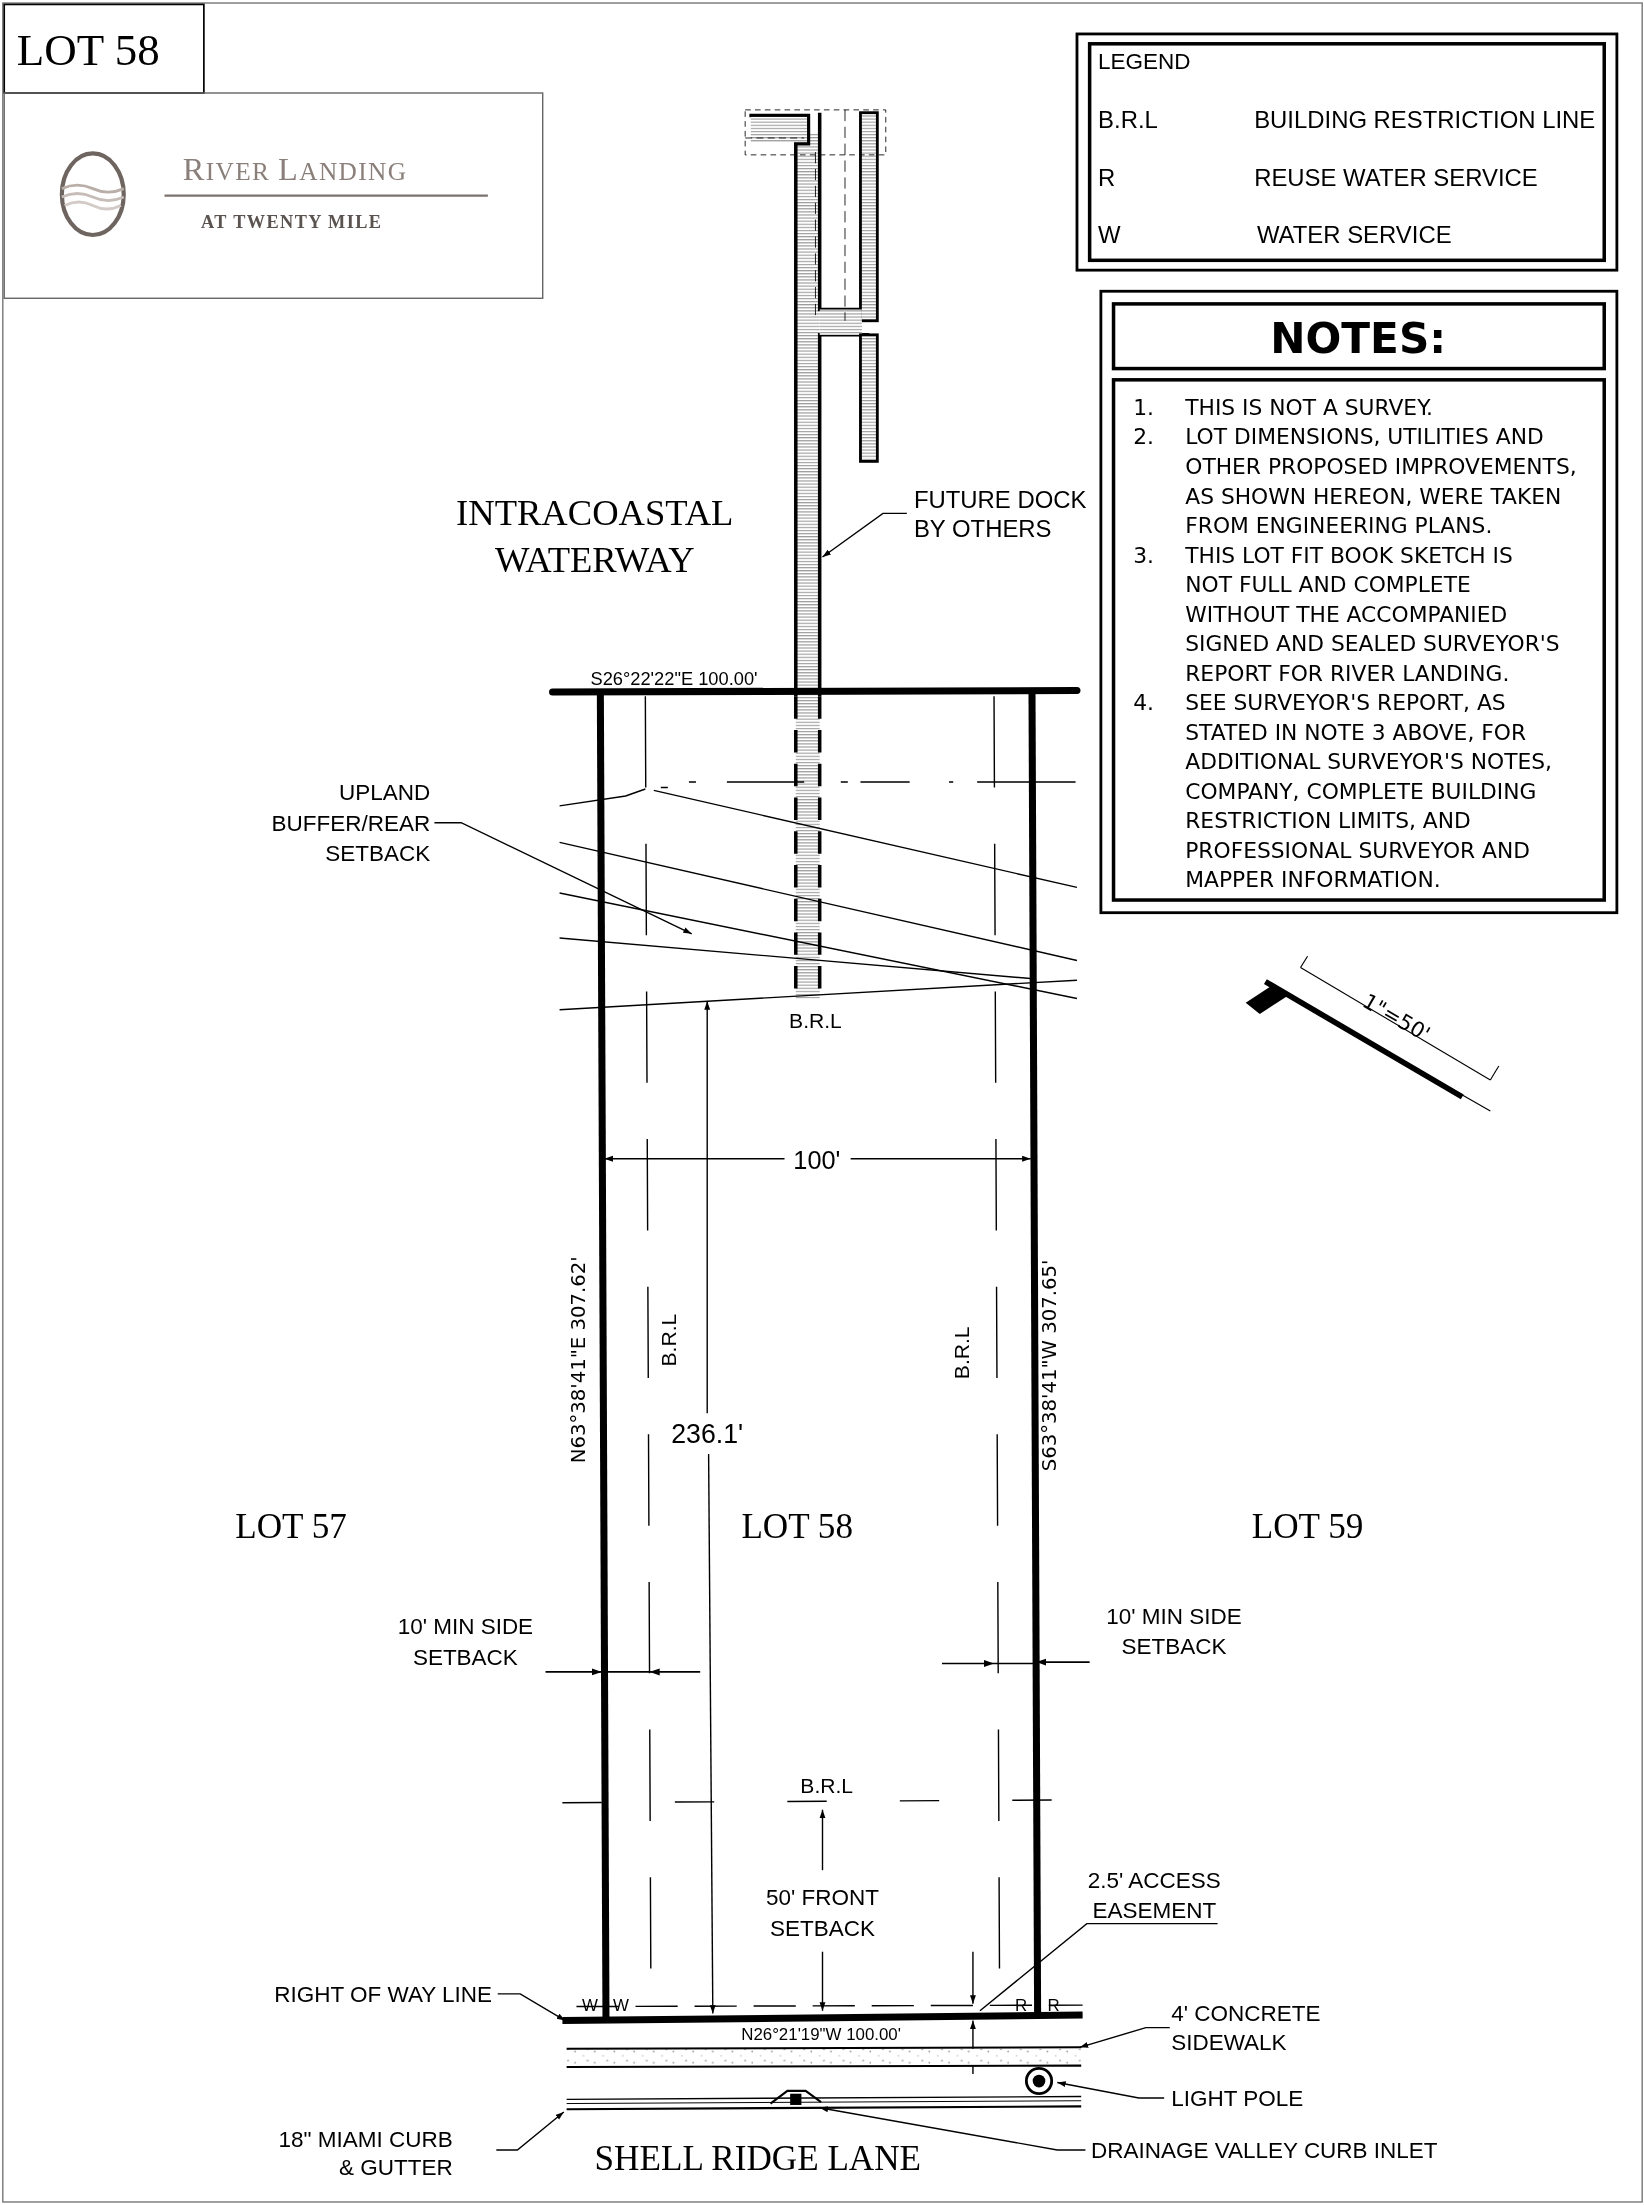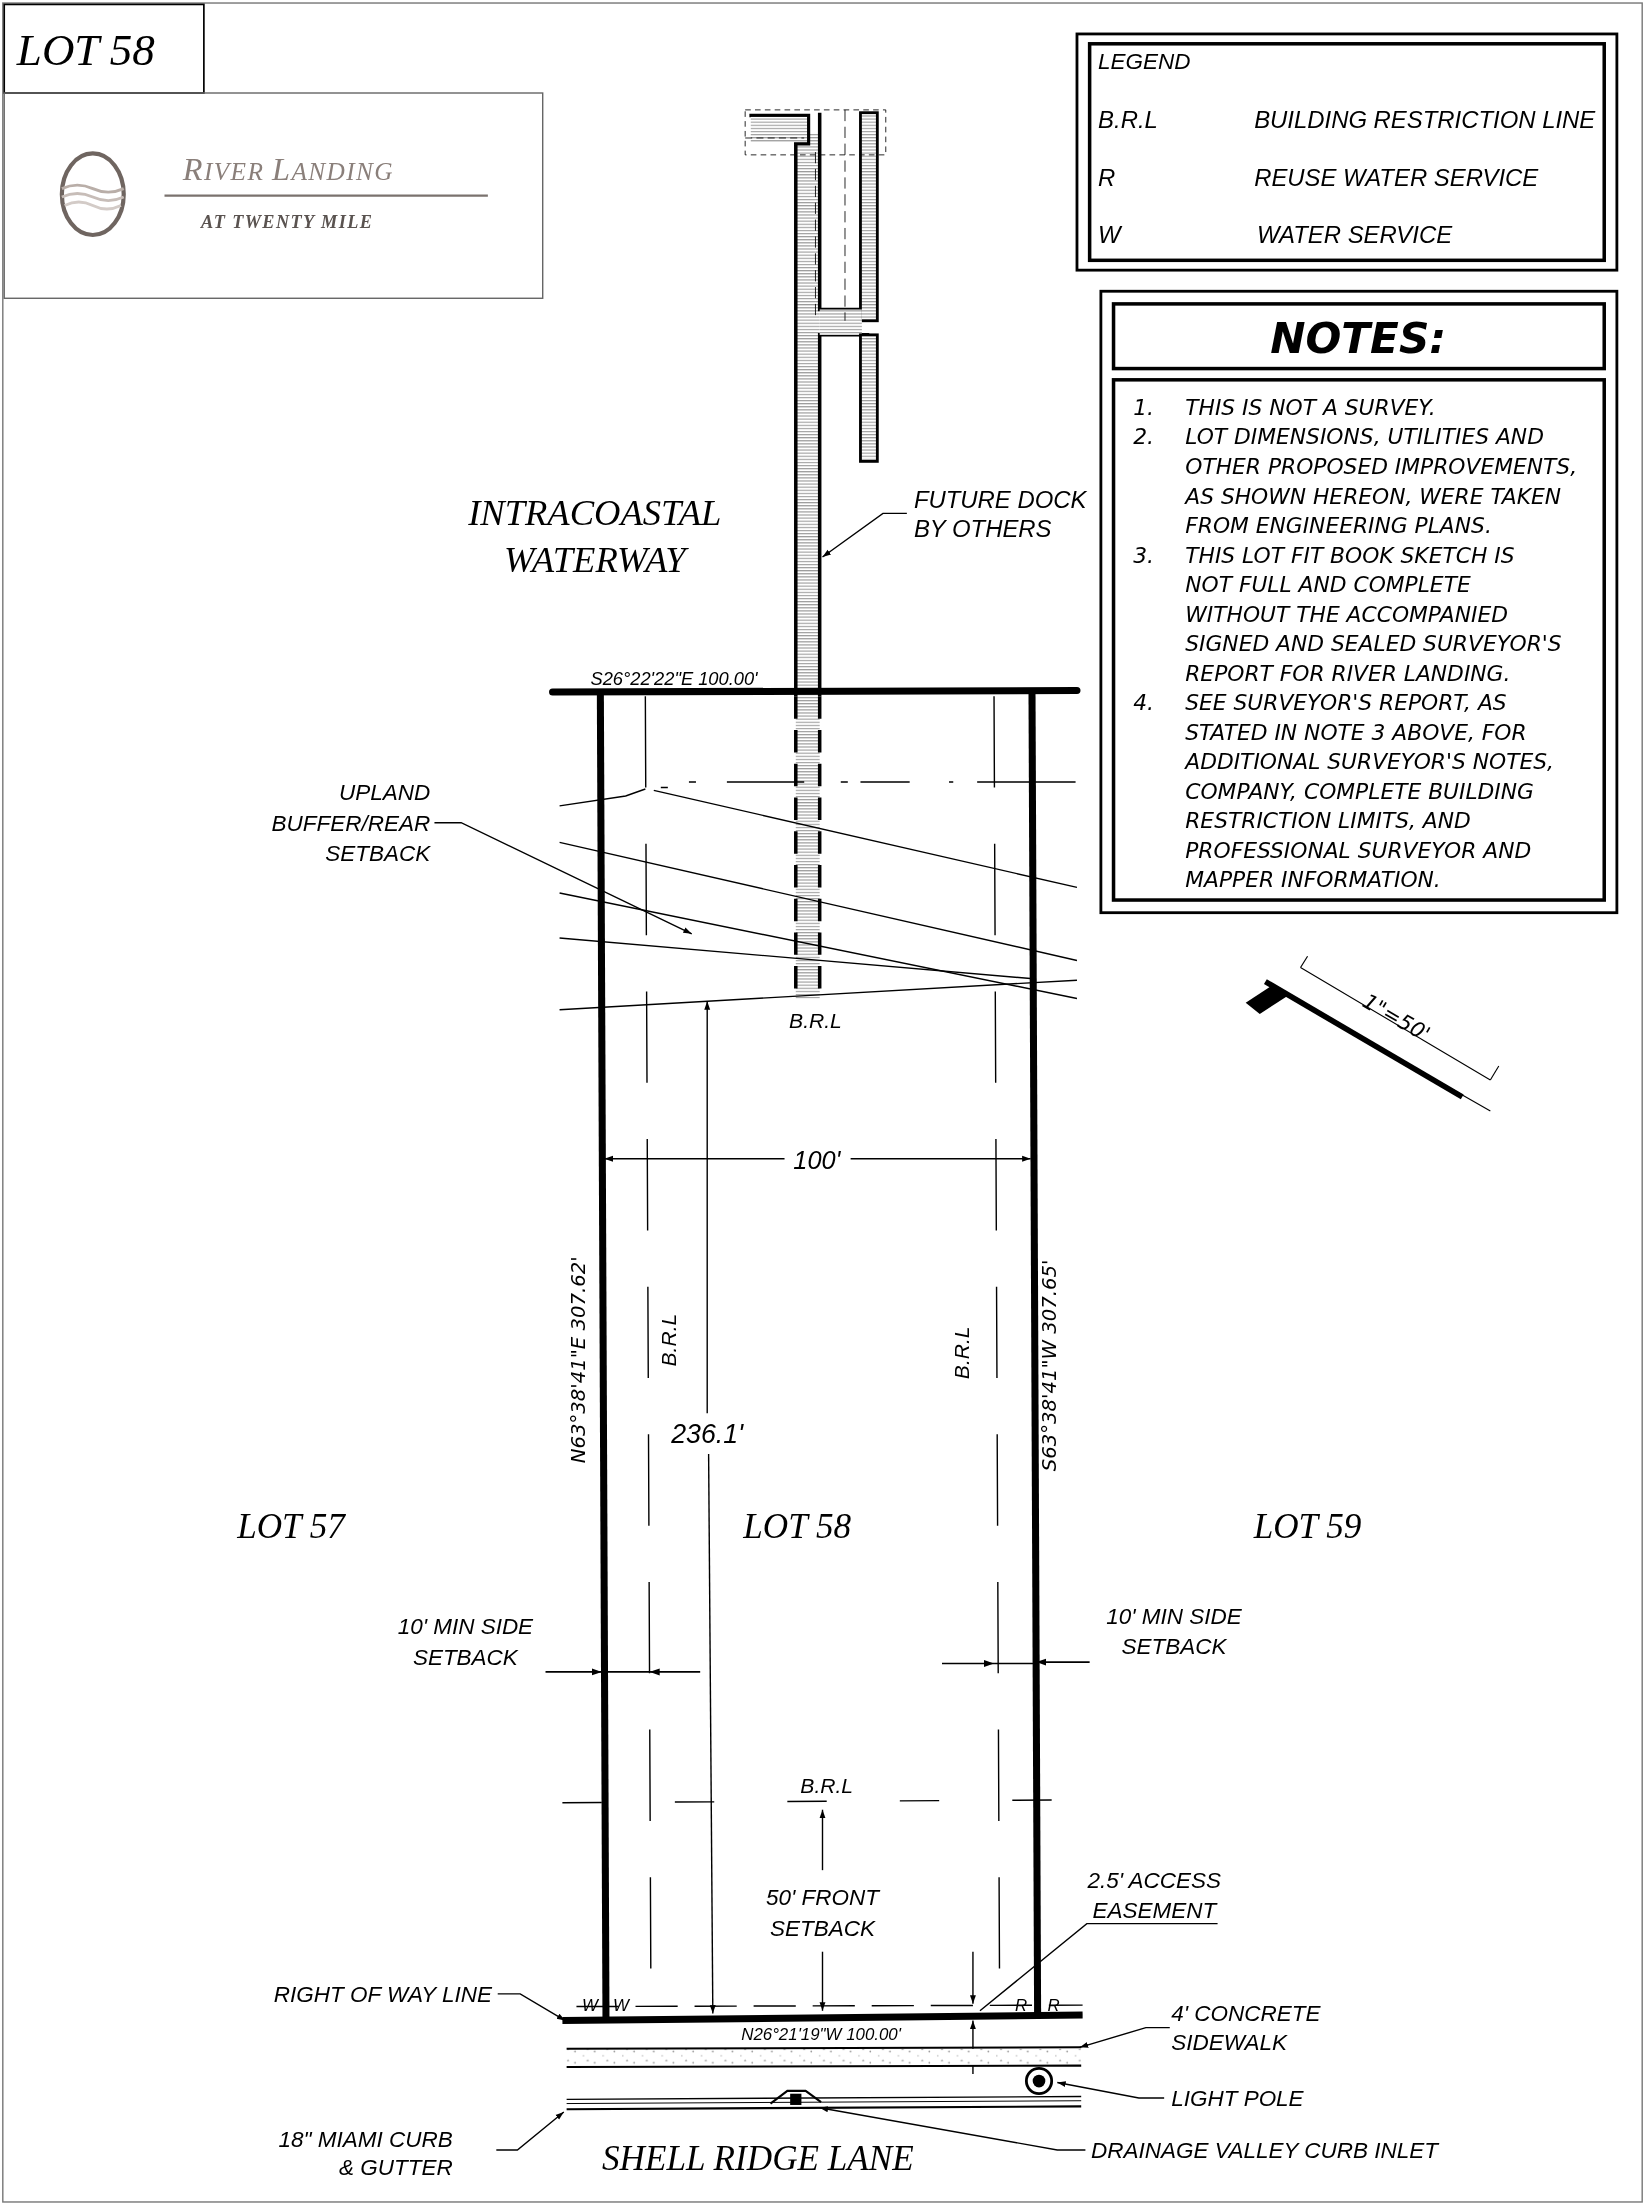--- a/index.html
+++ b/index.html
@@ -1,17 +1,17 @@
 <!DOCTYPE html>
 <html style="font-size:11.5px"><head>
 <meta charset="utf-8">
 <style>
   html,body{margin:0;padding:0;background:#fff;}
   body{width:1645px;height:2205px;overflow:hidden;}
-  #sheet{position:absolute;left:0;top:0;width:1645px;height:2205px;font-style:italic;}
+  #sheet{position:absolute;left:0;top:0;width:1645px;height:2205px;}
   svg text{fill:#000;}
   .serif{font-family:"Liberation Serif","DejaVu Serif",serif;}
   .sans{font-family:"DejaVu Sans","Liberation Sans",sans-serif;}
   .narrow{font-family:"Liberation Sans Narrow","Liberation Sans",sans-serif;}
   .logo-main{font-family:"Liberation Serif",serif;fill:#8a7f7a;letter-spacing:1px;}
   .logo-sub{font-family:"Liberation Serif",serif;fill:#5a5350;font-weight:bold;letter-spacing:1px;}
 </style>
 </head>
 <body>
 

